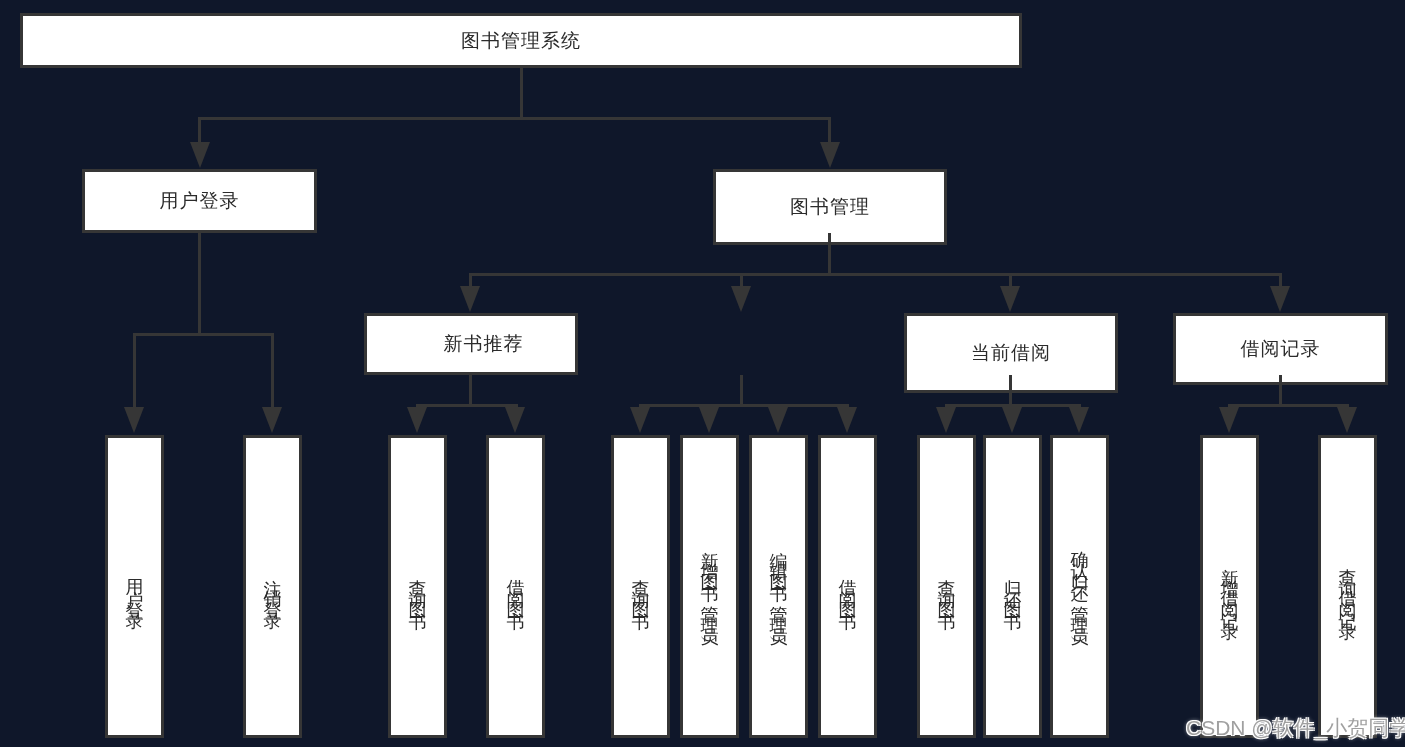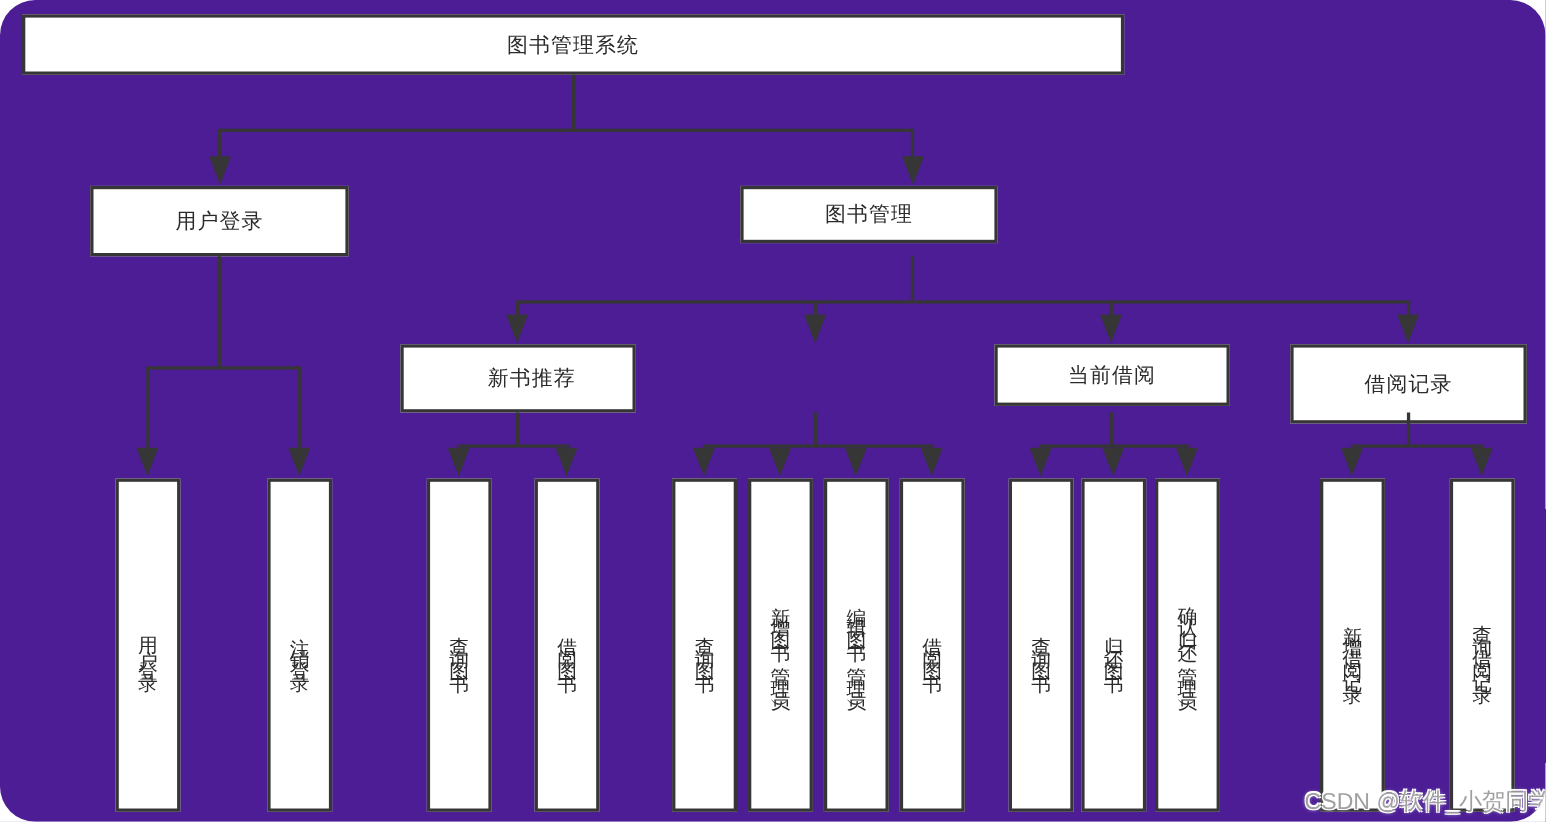--- a/index.html
+++ b/index.html
@@ -5,24 +5,23 @@
   html, body {
     margin: 0;
     padding: 0;
     background: #ffffff;
     font-family: "Liberation Sans", "DejaVu Sans", sans-serif;
   }
   .canvas {
     position: relative;
     width: 1405px;
     height: 747px;
-    background: #4c1d95;
+    background: #0f172a;
     overflow: hidden;
     color: #2b2b2b;
-    border-radius: 32px;
   }
   .box {
     position: absolute;
     box-sizing: border-box;
     border: 3px solid #363636;
     background: #ffffff;
     display: flex;
     align-items: center;
     justify-content: center;
   }
@@ -68,28 +67,28 @@
 
 <div class="canvas">
 
   <div class="box h" style="left:20px; top:13px; width:1002px; height:55px;">
     <span>图书管理系统</span>
   </div>
 
   <div class="box h" style="left:82px; top:169px; width:235px; height:64px;">
     <span>用户登录</span>
   </div>
-  <div class="box h" style="left:673px; top:169px; width:234px; height:52px;">
+  <div class="box h" style="left:713px; top:169px; width:234px; height:76px;">
     <span>图书管理</span>
   </div>
 
   <div class="box h" style="left:364px; top:313px; width:214px; height:62px;padding-left:25px;">
     <span>新书推荐</span>
   </div>
-  <div class="box h" style="left:904px; top:313px; width:214px; height:56px;">
+  <div class="box h" style="left:904px; top:313px; width:214px; height:80px;">
     <span>当前借阅</span>
   </div>
   <div class="box h" style="left:1173px; top:313px; width:215px; height:72px;">
     <span>借阅记录</span>
   </div>
 
   <div class="box" style="left:105px; top:435px; width:59px; height:303px;">
     <span class="vtext">用户登录</span>
   </div>
   <div class="box" style="left:243px; top:435px; width:59px; height:303px;">

